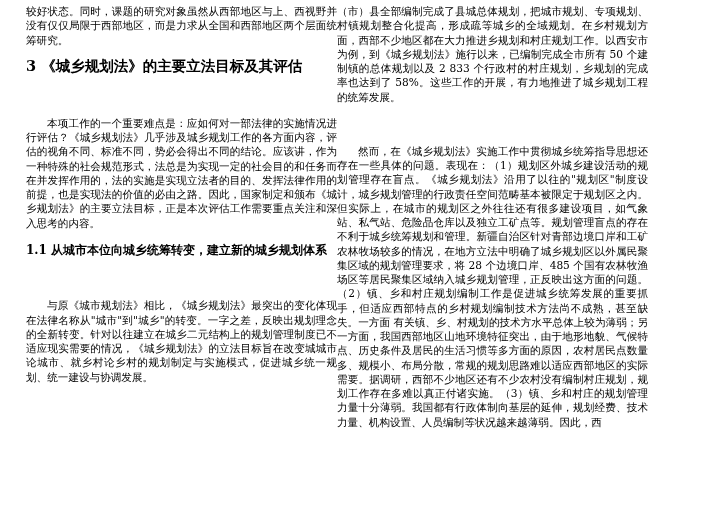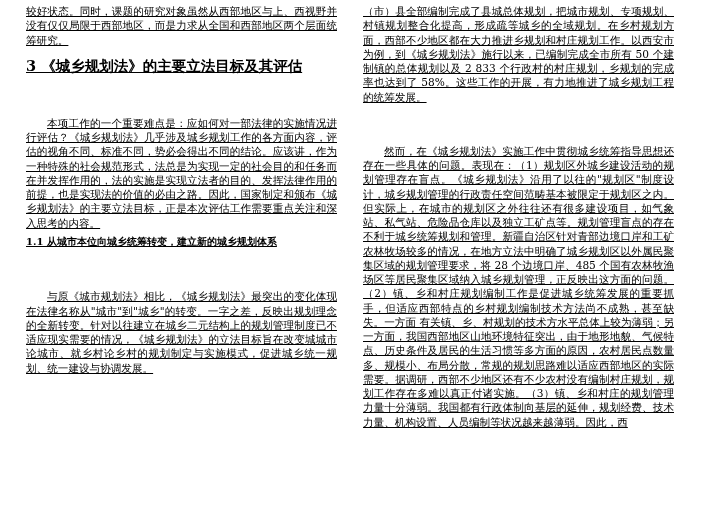--- a/index.html
+++ b/index.html
@@ -17,23 +17,21 @@
   .page {
     width: 701px;
     height: 519px;
     box-sizing: border-box;
     padding: 4px 26px 4px 26px;
     position: relative;
   }
   .cols {
     display: flex;
     flex-direction: row;
-    gap: 26px;
     height: 100%;
-    text-decoration: underline;
   }
   .col {
     width: 311px;
     flex: 0 0 311px;
   }
   p {
     margin: 0 0 0.5px 0;
     font-size: 10.6px;
     line-height: 14.25px;
     text-align: justify;
@@ -45,23 +43,23 @@
     margin-top: 40px;
   }
   h1.sec {
     font-size: 14.5px;
     font-weight: bold;
     margin: 9px 0 7px 0;
     line-height: 20px;
     letter-spacing: 0px;
   }
   h2.sub {
-    font-size: 10px;
+    font-size: 12px;
     font-weight: bold;
-    margin: 4px 0 3px 0;
+    margin: 13px 0 3px 0;
     line-height: 15.5px;
     text-align: justify;
   }
 </style>
 </head>
 <body>
 
 <div class="page">
   <div class="cols">
 

